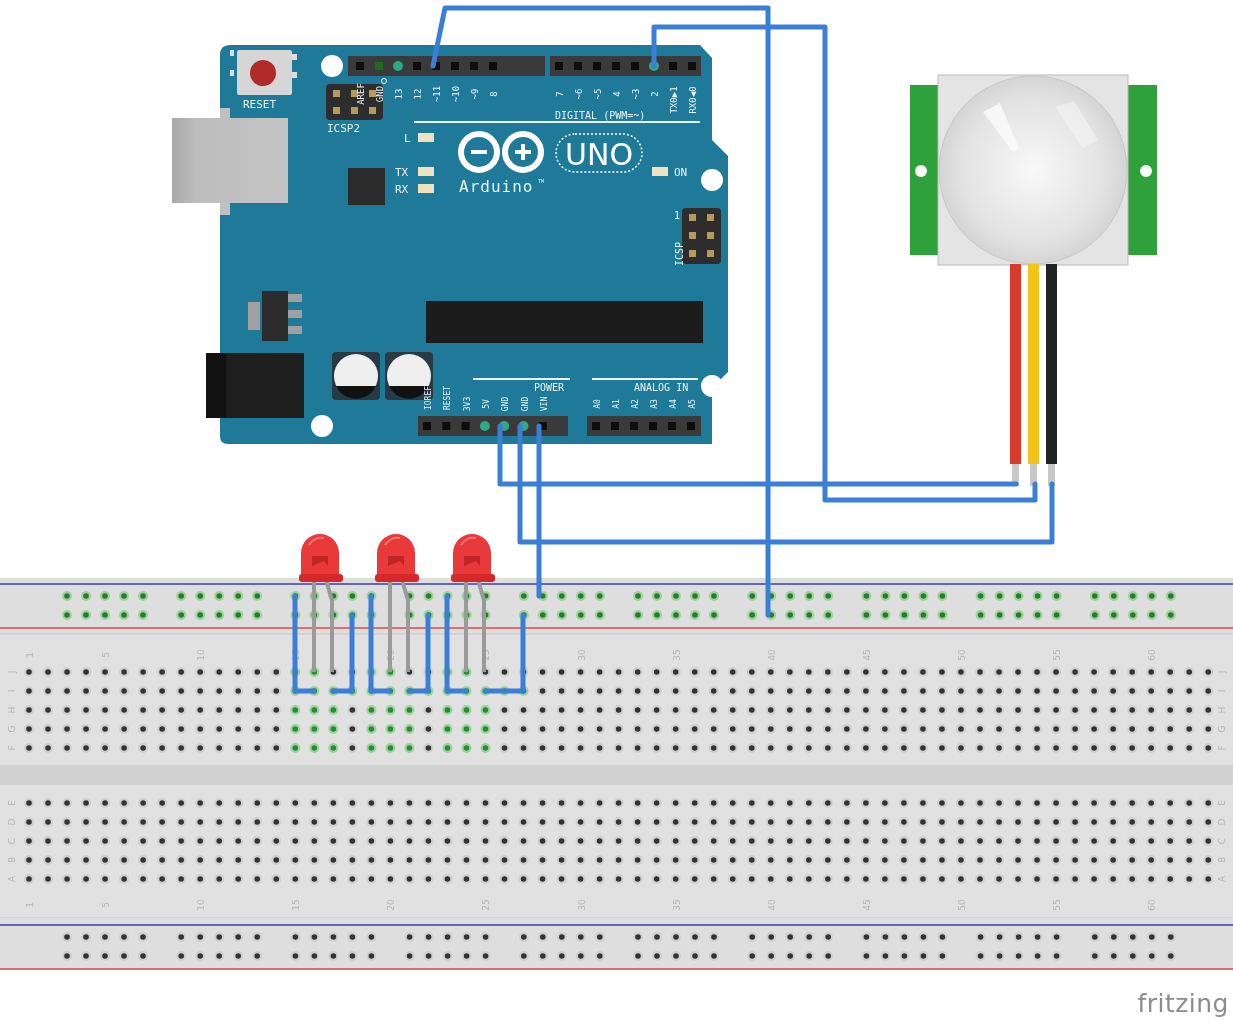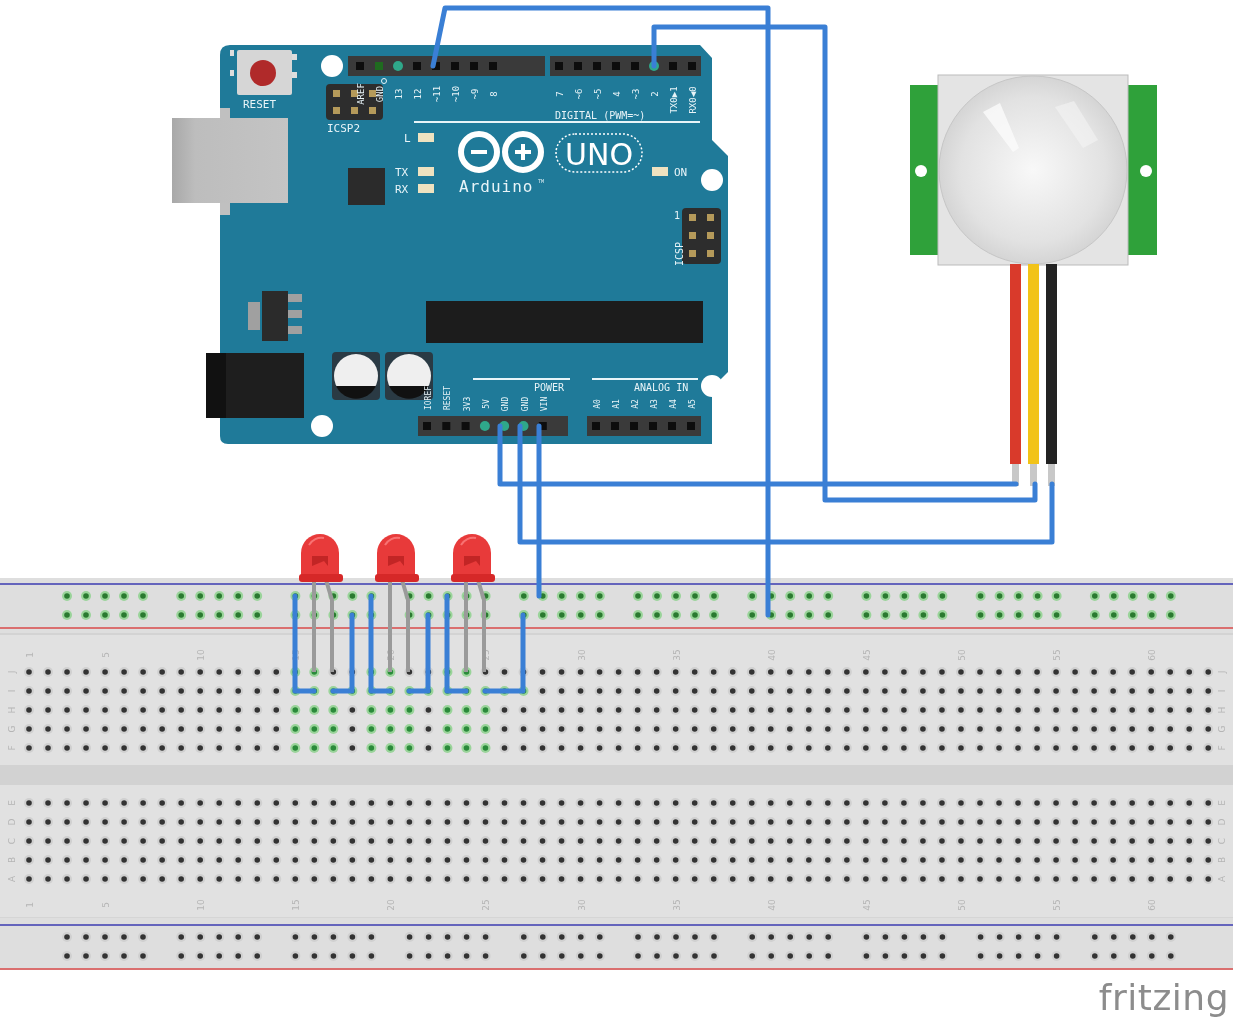--- a/index.html
+++ b/index.html
@@ -1,20 +1,20 @@
 <!DOCTYPE html>
 <html><head>
 <meta charset="utf-8">
 <style>
   html,body{margin:0;padding:0;background:#ffffff;}
   body{width:1233px;height:1024px;position:relative;overflow:hidden;font-family:"DejaVu Sans",sans-serif;}
   #stage{position:absolute;left:0;top:0;width:1233px;height:1024px;}
   .lbl{font-family:"DejaVu Sans Mono",monospace;fill:#e8f4f8;}
   .bbtxt{font-family:"DejaVu Sans",sans-serif;fill:#b5b5b5;font-size:9px;}
-  .logo{position:absolute;right:4px;bottom:6px;font-family:"DejaVu Sans",sans-serif;font-size:36px;color:#8c8c8c;letter-spacing:0.5px;}
+  .logo{position:absolute;right:4px;bottom:6px;font-family:"DejaVu Sans",sans-serif;font-size:25px;color:#8c8c8c;letter-spacing:0.5px;}
 </style>
 </head>
 <body>
 
 <svg id="stage" width="1233" height="1024" viewBox="0 0 1233 1024" xmlns="http://www.w3.org/2000/svg">
   <defs>
     <radialGradient id="domeGrad" cx="0.5" cy="0.5" r="0.55">
       <stop offset="0" stop-color="#f8f8f8"></stop>
       <stop offset="0.7" stop-color="#e2e2e2"></stop>
       <stop offset="1" stop-color="#cfcfcf"></stop>

